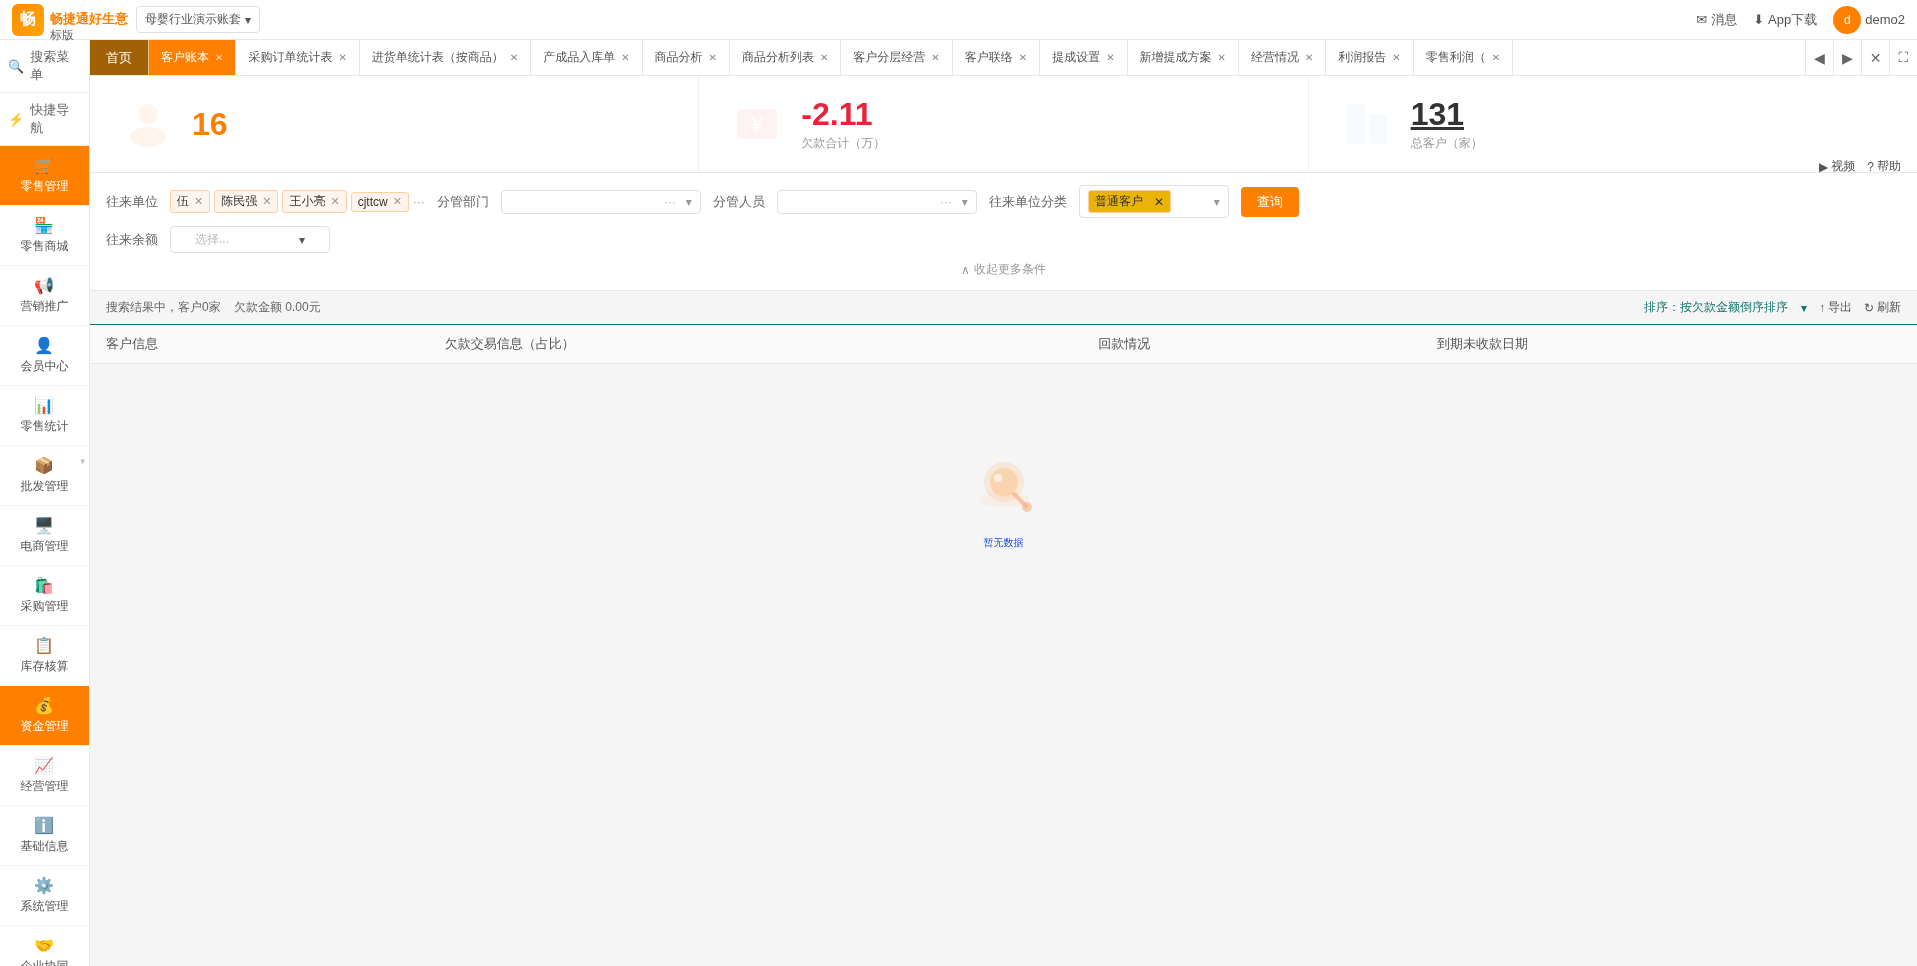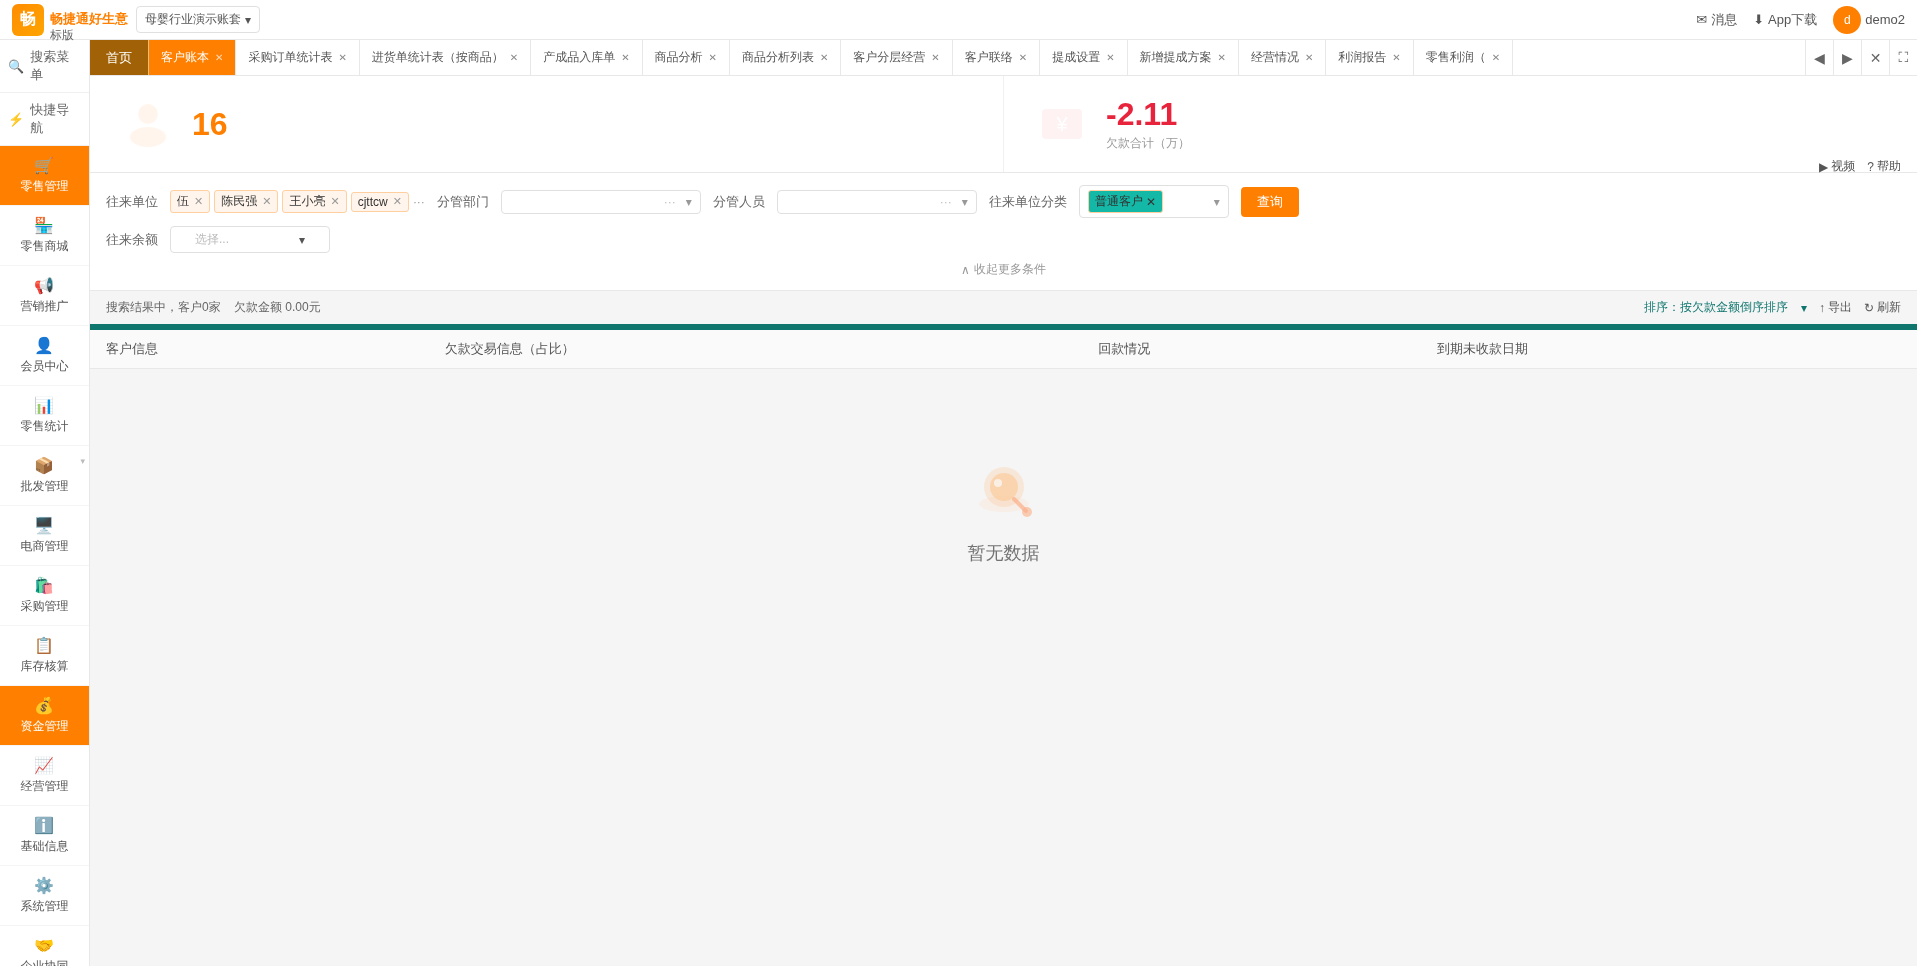--- a/index.html
+++ b/index.html
@@ -178,21 +178,21 @@
       cursor: pointer;
       font-size: 12px;
       margin: 0 auto;
     }
 
     
     .result-bar {
       display: flex; align-items: center; justify-content: space-between;
       padding: 8px 16px;
       background: #f5f5f5;
-      border-bottom: 6px solid #0f766e;
+      border-bottom: 1px solid #0f766e;
       font-size: 12px; color: #666;
     }
     .result-bar-right { display: flex; align-items: center; gap: 12px; }
     .sort-select {
       display: flex; align-items: center; gap: 13px;
       color: #0f766e; cursor: pointer; font-size: 12px;
     }
     .action-link {
       display: flex; align-items: center; gap: 3px;
       color: #555; cursor: pointer; font-size: 12px;
@@ -218,42 +218,42 @@
     .empty-state {
       display: flex; flex-direction: column; align-items: center; justify-content: center;
       padding: 80px 0;
       color: #bbb;
     }
     .empty-icon {
       width: 80px; height: 80px;
       margin-bottom: 12px;
       opacity: 0.6;
     }
-    .empty-text { font-size: 18px; color: #737373; }
+    .empty-text { font-size: 10px; color: #1d4ed8; }
 
     
     ::-webkit-scrollbar { width: 6px; height: 6px; }
     ::-webkit-scrollbar-track { background: #f1f1f1; }
     ::-webkit-scrollbar-thumb { background: #ccc; border-radius: 3px; }
     .余额-select {
       display: flex; align-items: center;
       border: 1px solid #e0e0e0;
       border-radius: 4px;
       padding: 4px 24px;
       min-width: 160px;
       cursor: pointer;
       background: #fff;
       font-size: 12px;
       color: #555;
       gap: 4px;
     }
     .余额-placeholder { color: #bbb; }
     .category-tag {
-      display: flex; align-items: center; gap: 3px;
-      background: #14b8a6;
+      display: flex; align-items: center; gap: 11px;
+      background: #eab308;
       border: 1px solid #ffcfa0;
       border-radius: 3px;
       padding: 2px 6px;
       font-size: 12px;
       color: #333;
     }
   </style>
 </head>
 <body>
 
@@ -452,20 +452,32 @@
           <rect x="5" y="10" width="40" height="30" rx="4"></rect>
           <text x="25" y="32" text-anchor="middle" font-size="20" fill="#fff">¥</text>
         </svg>
       </div>
       <div class="stat-info">
         <div class="stat-value red">-2.11</div>
         <div class="stat-label">欠款合计（万）</div>
       </div>
     </div>
 
+    <div class="stat-card">
+      <div class="stat-icon">
+        <svg viewBox="0 0 50 50" fill="#5b9bd5" opacity="0.3">
+          <rect x="5" y="5" width="18" height="40" rx="2"></rect>
+          <rect x="27" y="15" width="18" height="30" rx="2"></rect>
+        </svg>
+      </div>
+      <div class="stat-info">
+        <div class="stat-value dark">131</div>
+        <div class="stat-label">总客户（家）</div>
+      </div>
+    </div>
   </div>
 
   <div class="filter-bar">
     <div class="filter-row">
       <span class="filter-label">往来单位</span>
       <div class="filter-tags">
         <div class="filter-tag">
           <span>伍</span>
           <span class="rm">✕</span>
         </div>

